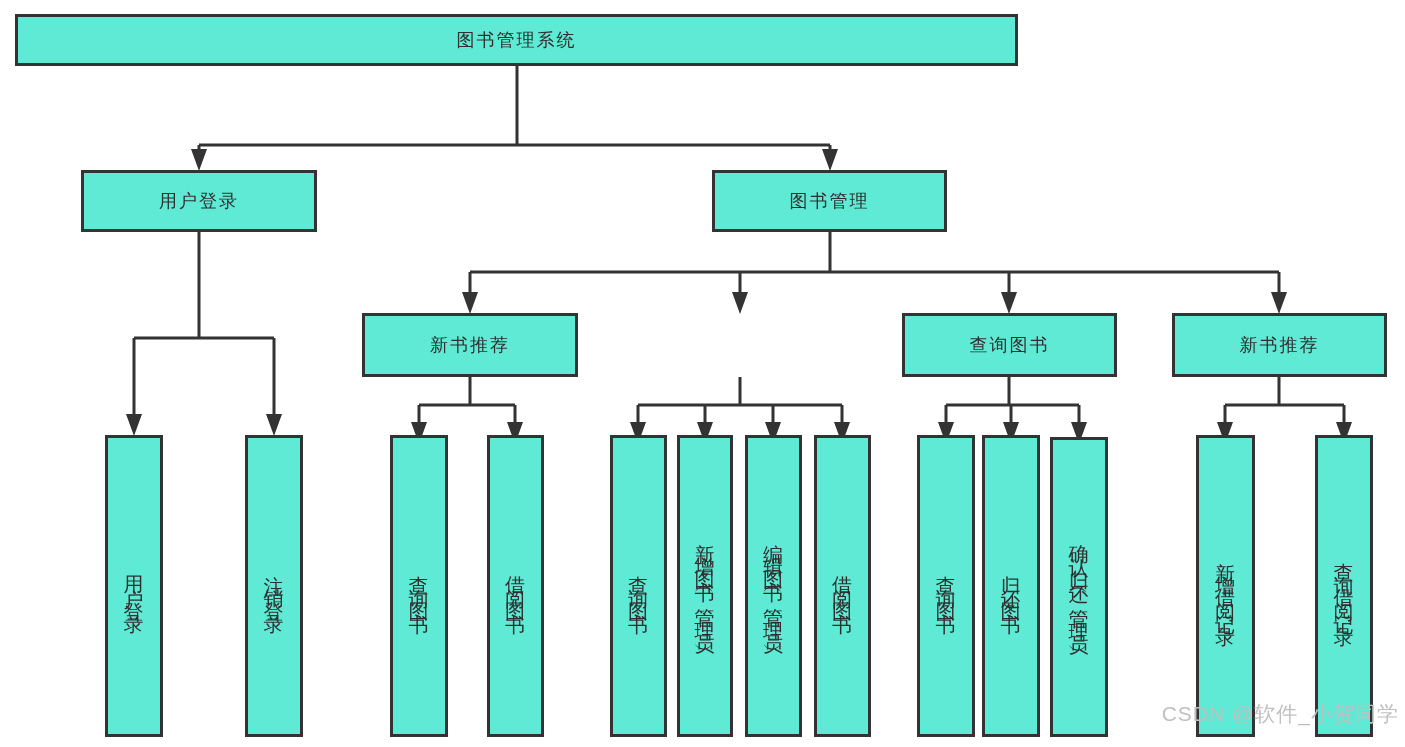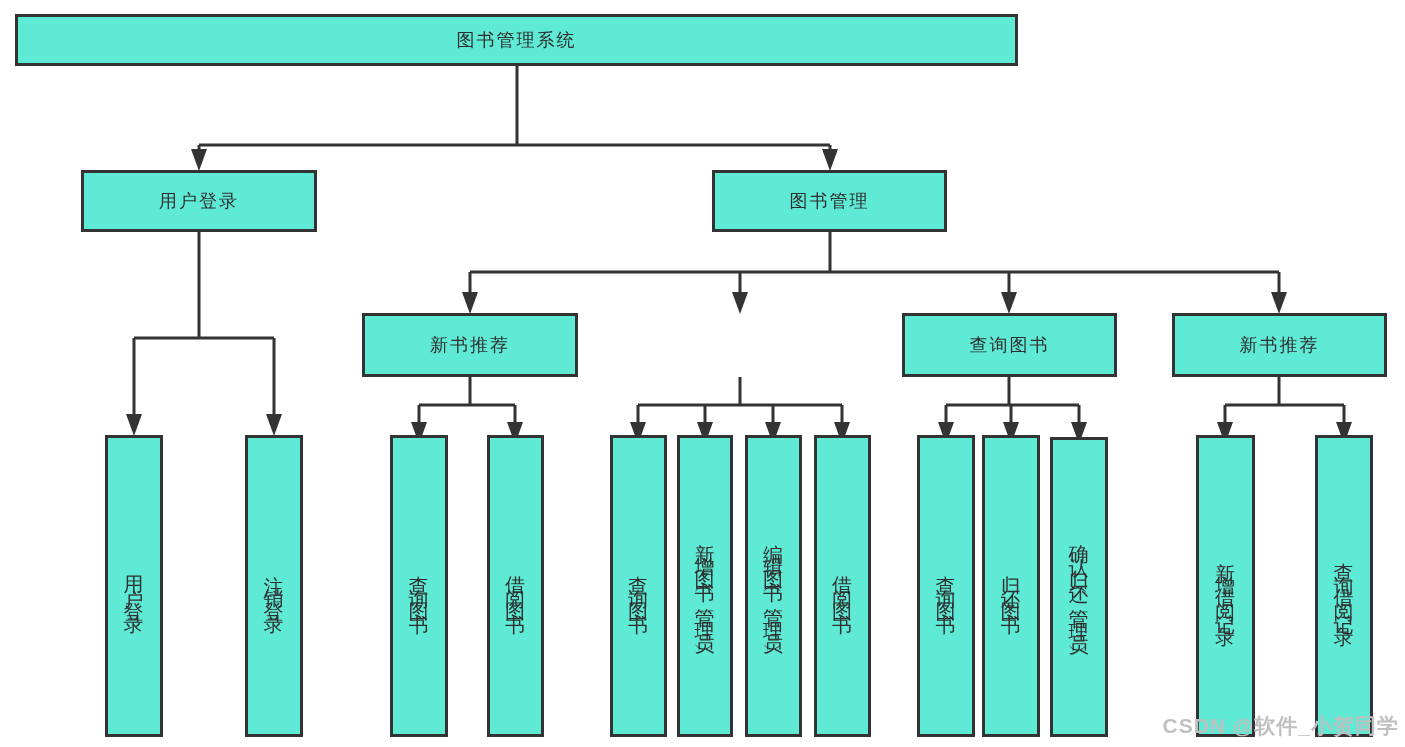--- a/index.html
+++ b/index.html
@@ -54,26 +54,25 @@
     writing-mode: vertical-rl;
     text-orientation: mixed;
     font-size: 20px;
     line-height: 1;
     letter-spacing: 13px;
     white-space: nowrap;
   }
   .watermark {
     position: absolute;
     right: 6px;
-    bottom: 7px;
+    bottom: 19px;
     font-size: 21px;
     color: var(--wm);
     letter-spacing: 1px;
     white-space: nowrap;
-    font-weight: bold;
   }
 </style>
 </head>
 <body>
 
 <div id="diagram" style="--line: #333333; --text: #2f2f2f; --wm: #c0c0c0; --bg: #ffffff;">
 
   <svg id="connectors" viewBox="0 0 1405 747" xmlns="http://www.w3.org/2000/svg">
 
     <path d="M517 66 V145 M199 145 H830 M199 145 V151 M830 145 V151"></path>

